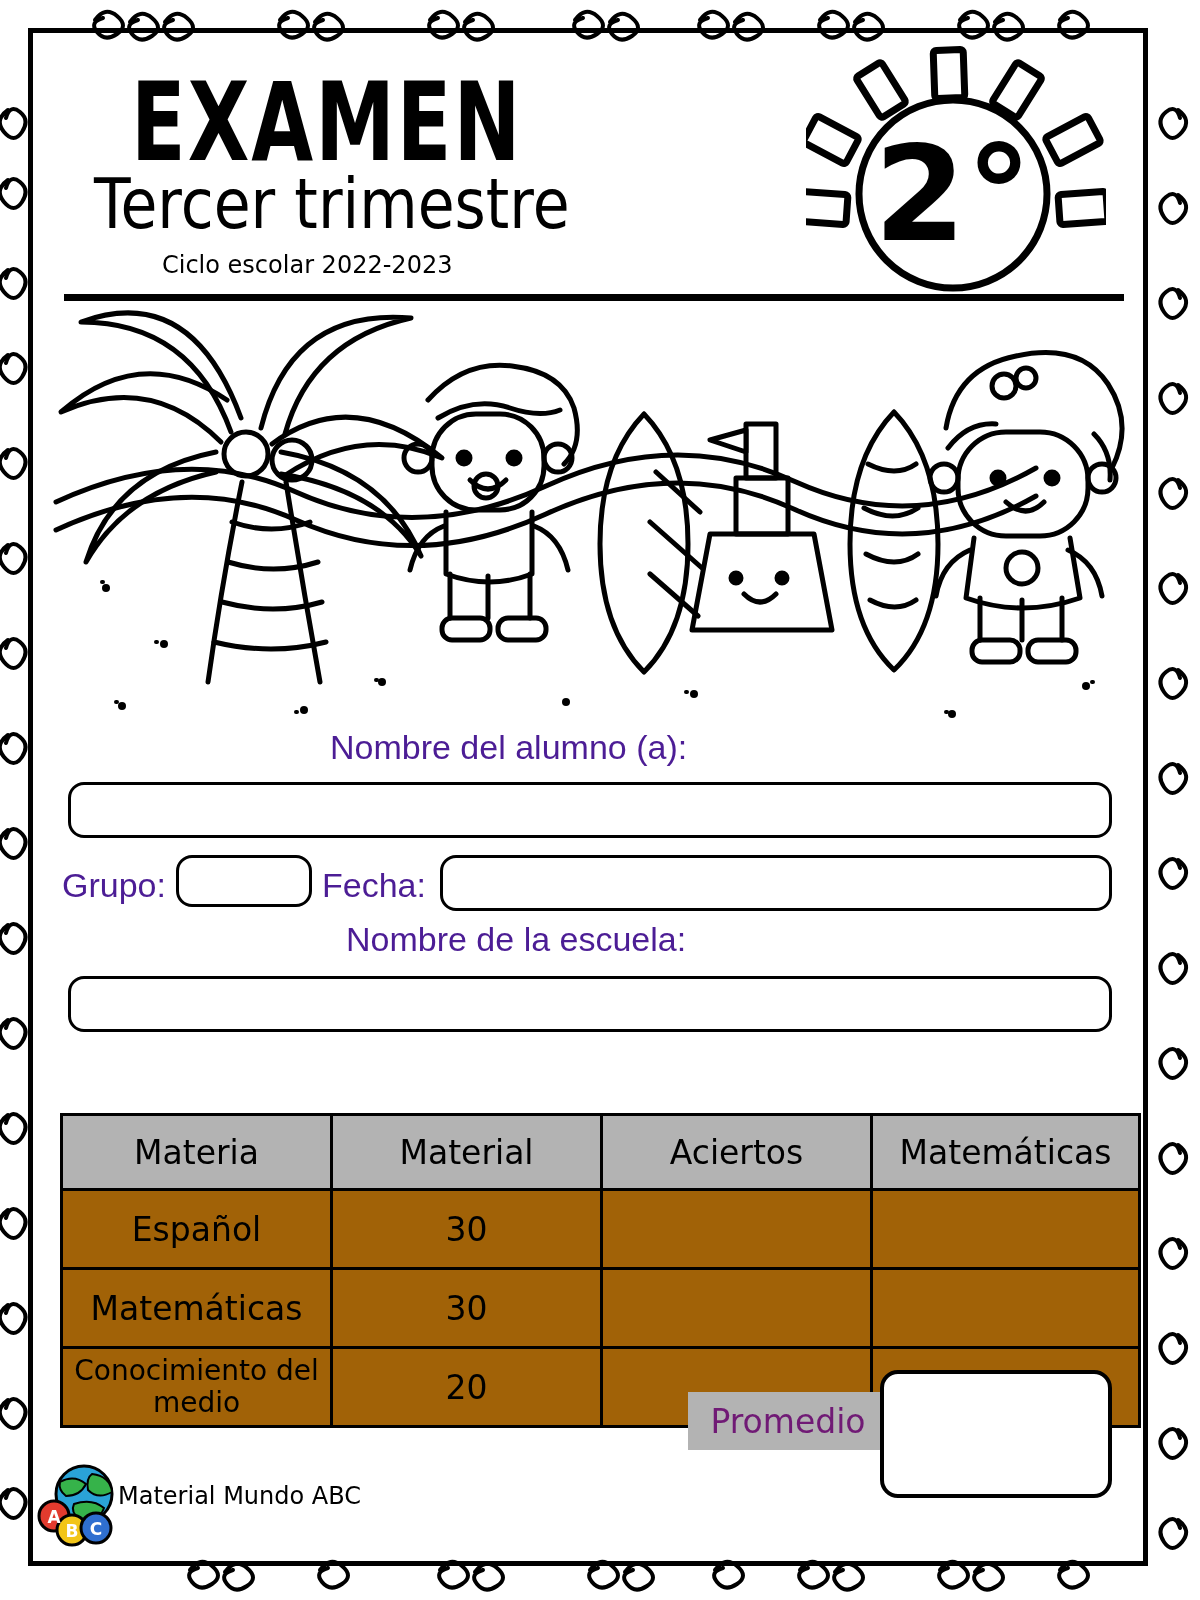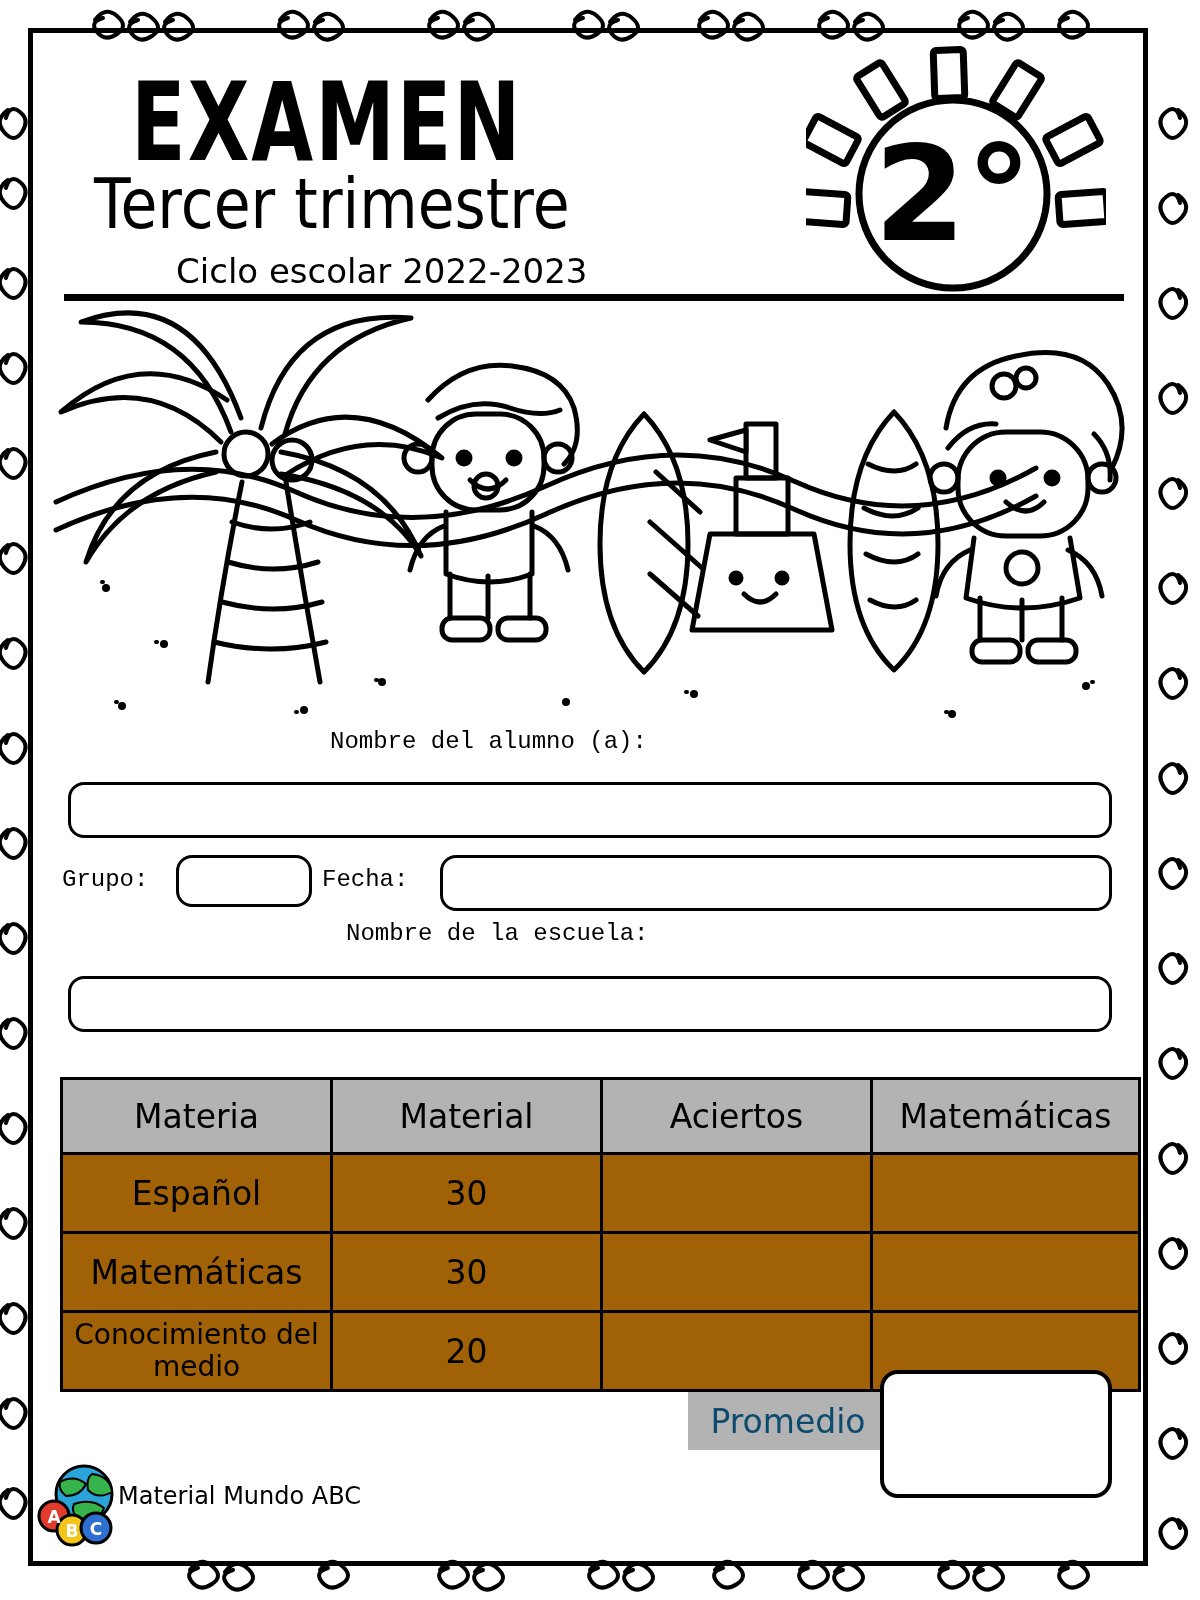--- a/index.html
+++ b/index.html
@@ -56,23 +56,23 @@
     position: absolute;
     left: 48px; top: 128px;
     font-family: "DejaVu Sans", sans-serif;
     font-size: 60px;
     color: #000;
     transform: scaleY(1.15);
     transform-origin: left top;
   }
   .title-cycle {
     position: absolute;
-    left: 130px; top: 215px;
-    font-family: "DejaVu Sans", sans-serif;
-    font-size: 34px;
+    left: 116px; top: 215px;
+    font-family: "DejaVu Sans", sans-serif;
+    font-size: 24px;
     color: #000;
   }
   .header-rule {
     position: absolute;
     left: 18px; top: 258px;
     width: 1060px; height: 7px;
     background: #000;
   }
   .grade-badge {
     position: absolute;
@@ -83,23 +83,23 @@
   
   .beach {
     position: absolute;
     left: 46px; top: 282px;
     width: 1084px; height: 440px;
   }
 
   
   .label {
     position: absolute;
-    font-family: Liberation Mono, monospace;
-    font-size: 24px;
-    color: #000000;
+    font-family: Liberation Sans, sans-serif;
+    font-size: 34px;
+    color: #4c1d95;
     white-space: nowrap;
   }
   .field-box {
     position: absolute;
     border: 3px solid #000;
     border-radius: 16px;
     background: #fff;
     box-sizing: border-box;
   }
 
@@ -108,21 +108,21 @@
   .lbl-grupo    { left: 62px;  top: 866px; }
   .box-grupo    { left: 176px; top: 855px; width: 136px; height: 52px; }
   .lbl-fecha    { left: 322px; top: 866px; }
   .box-fecha    { left: 440px; top: 855px; width: 672px; height: 56px; }
   .lbl-escuela  { left: 346px; top: 920px; }
   .box-escuela  { left: 68px;  top: 976px; width: 1044px; height: 56px; }
 
   
   .grades-table {
     position: absolute;
-    left: 60px; top: 1077px;
+    left: 60px; top: 1113px;
     width: 1058px;
     border-collapse: collapse;
     table-layout: fixed;
   }
   .grades-table th,
   .grades-table td {
     border: 3px solid #000;
     text-align: center;
     font-family: "DejaVu Sans", sans-serif;
     color: #000;
@@ -150,21 +150,21 @@
   
   .promedio-label {
     position: absolute;
     left: 688px; top: 1392px;
     width: 200px; height: 58px;
     background: #b3b3b3;
     display: flex;
     align-items: center;
     justify-content: center;
     font-size: 33px;
-    color: #0c4a6e;
+    color: #701a75;
     font-family: "DejaVu Sans", sans-serif;
   }
   .promedio-box {
     position: absolute;
     left: 880px; top: 1370px;
     width: 232px; height: 128px;
     border: 4px solid #000;
     border-radius: 18px;
     background: #fff;
     box-sizing: border-box;

